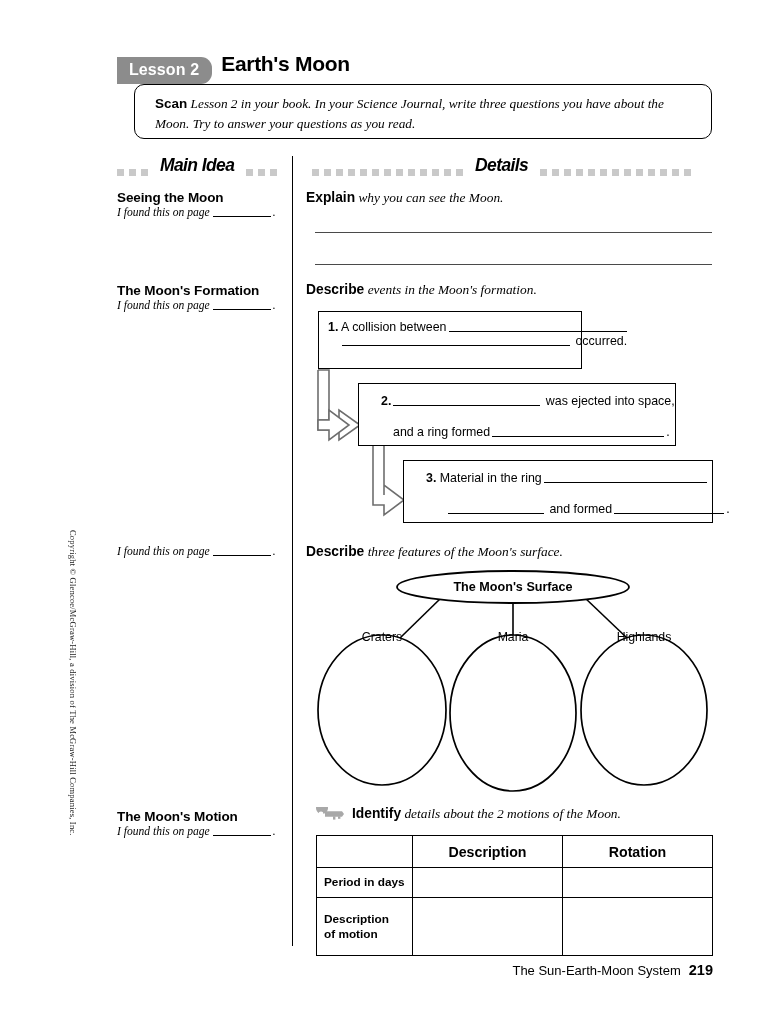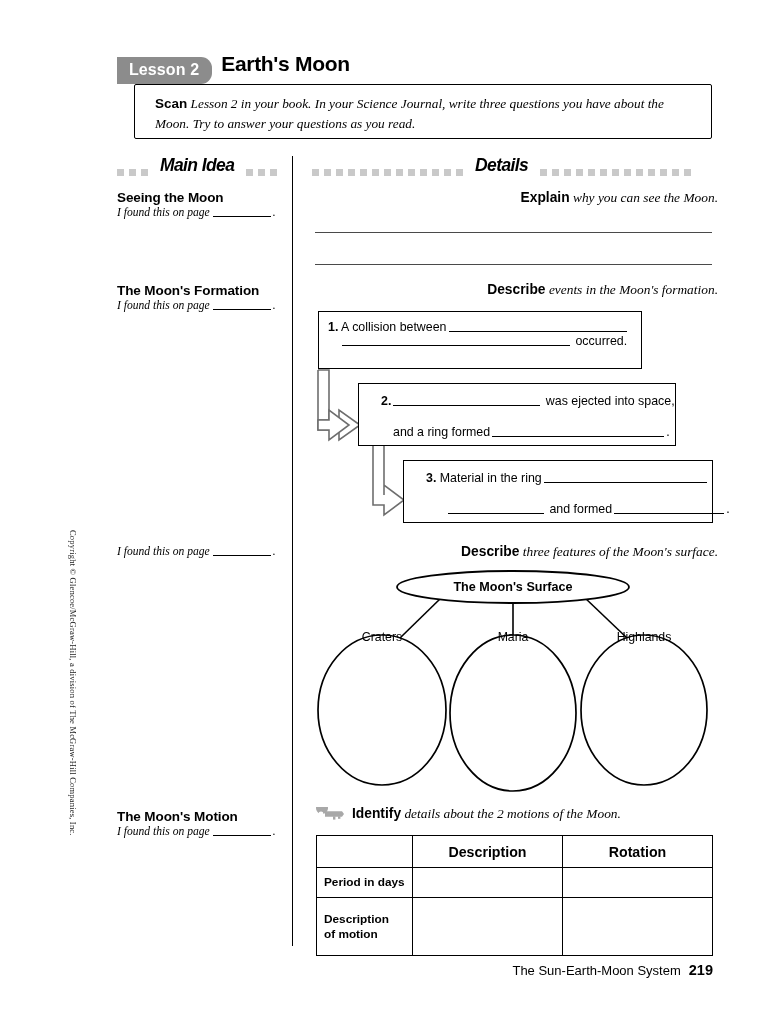--- a/index.html
+++ b/index.html
@@ -59,21 +59,21 @@
   }
 
   
   .scan-box {
     position: absolute;
     left: 134px;
     top: 84px;
     width: 578px;
     height: 55px;
     border: 1.3px solid #000;
-    border-radius: 2px;
+    border-radius: 10px;
     padding: 9px 16px 0 20px;
   }
   .scan-text {
     font-family: "Liberation Serif", serif;
     font-style: italic;
     font-size: 13.3px;
     line-height: 1.45;
   }
   .scan-text b {
     font-family: "Liberation Sans", sans-serif;
@@ -134,21 +134,21 @@
     white-space: nowrap;
   }
   .found .rule {
     display: inline-block;
     width: 58px;
     border-bottom: 1.1px solid #000;
     margin: 0 2px -1px 3px;
   }
 
   
-  .right-col { position: absolute; left: 318px; width: 400px; text-align: right; }
+  .right-col { position: absolute; left: 306px; width: 400px; }
 
   .prompt {
     font-family: "Liberation Serif", serif;
     font-style: italic;
     font-size: 13.4px;
   }
   .prompt b {
     font-family: "Liberation Sans", sans-serif;
     font-style: normal;
     font-weight: bold;
@@ -349,21 +349,21 @@
 
 <svg class="arrow-svg" style="left:315px;top:368px;width:60px;height:78px" viewBox="0 0 60 78">
   <path d="M3,2 L3,52 L24,52 L24,42 L45,57 L24,72 L24,62 L3,62 L3,2 M3,2 L14,2 L14,52" fill="none" stroke="#6e6e6e" stroke-width="1.6"></path>
   <path d="M14,52 L14,42 L34,57 L14,72 L14,62 L3,62 L3,52 Z" fill="#ffffff" stroke="#6e6e6e" stroke-width="1.6"></path>
 </svg>
 
 <svg class="arrow-svg" style="left:370px;top:443px;width:60px;height:78px" viewBox="0 0 60 78">
   <path d="M14,52 L14,42 L34,57 L14,72 L14,62 L3,62 L3,2 L14,2 Z" fill="#ffffff" stroke="#6e6e6e" stroke-width="1.6"></path>
 </svg>
 
-<div class="seq-box" style="left:318px;top:311px;width:324px;height:58px;padding:8px 0 0 9px">
+<div class="seq-box" style="left:318px;top:311px;width:264px;height:58px;padding:8px 0 0 9px">
   <div class="seq-line">
     <b>1.</b>
     <span>A collision between</span><span class="blank" style="width:178px"></span>
   </div>
   <div class="seq-line" style="padding-left:12px">
     <span class="blank" style="width:228px"></span>
     <span>occurred.</span>
   </div>
 </div>
 

